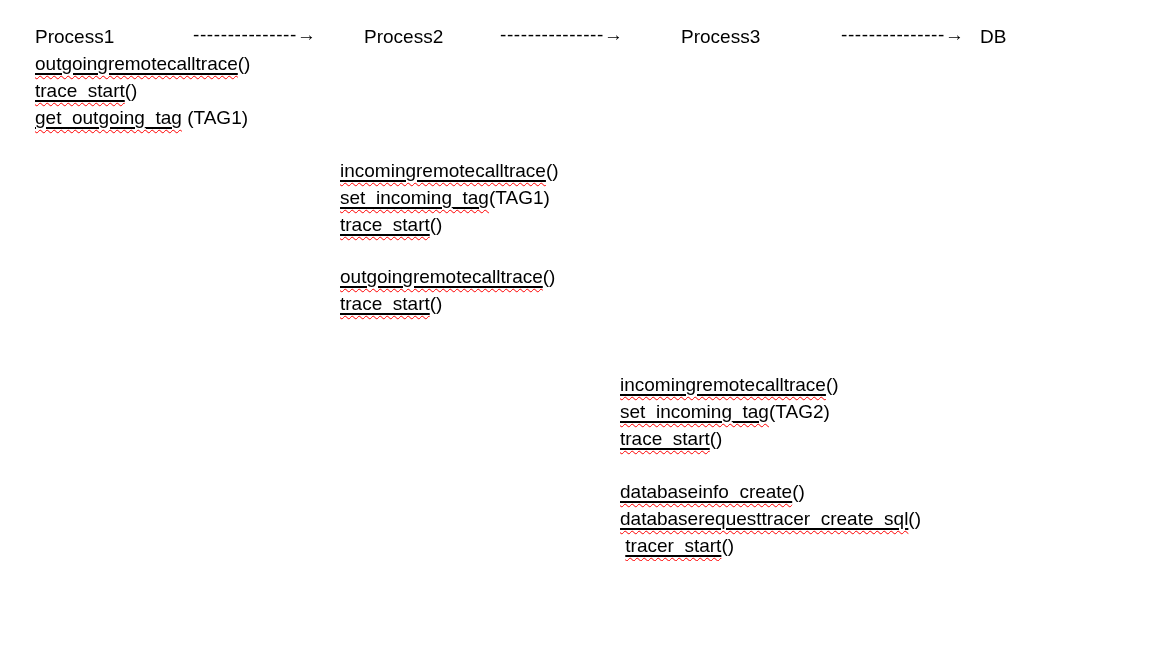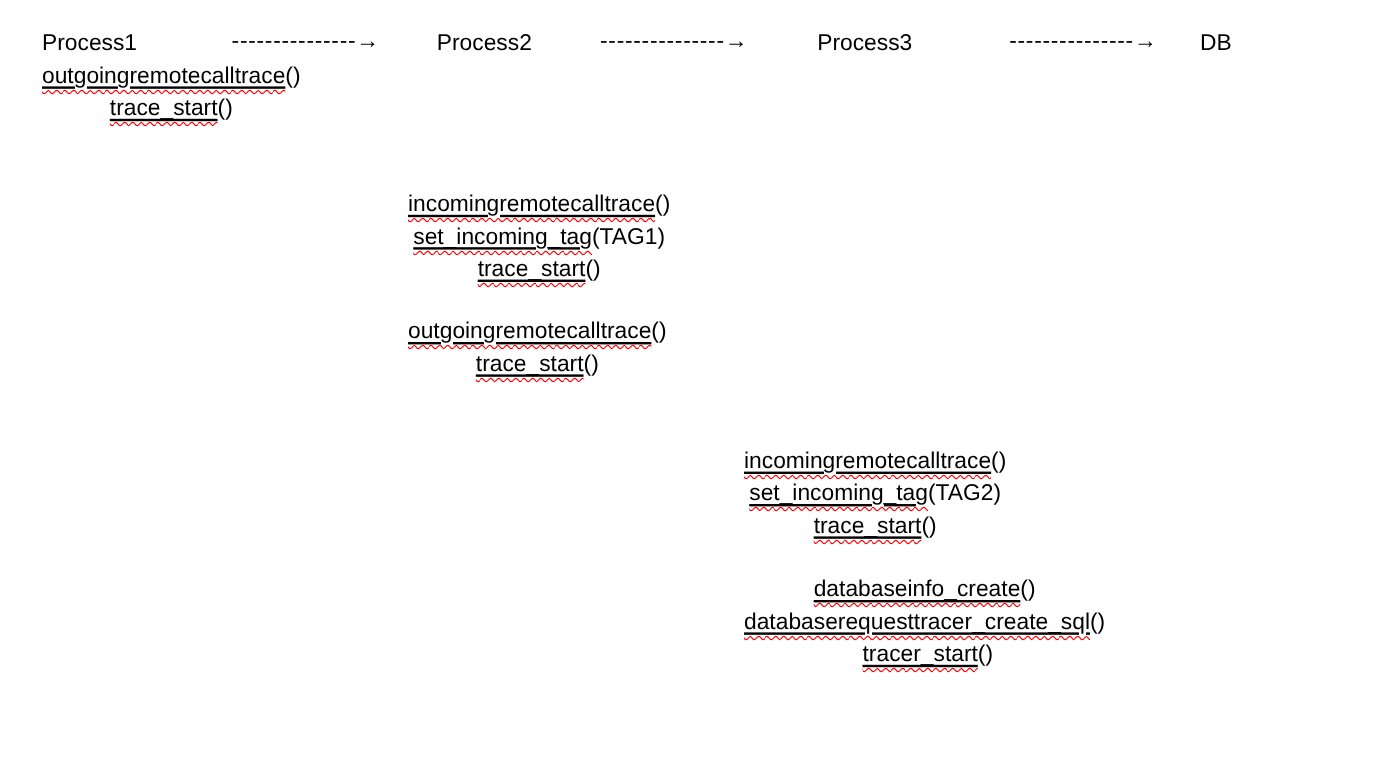--- a/index.html
+++ b/index.html
@@ -20,21 +20,21 @@
     line-height: 22px;
   }
   .arrowline {
     position: absolute;
     top: 24px;
     white-space: pre;
     letter-spacing: 0.6px;
     line-height: 22px;
   }
   .arrowline .head { letter-spacing: 0; }
-  .block { position: absolute; text-align: center; }
+  .block { position: absolute; }
   .line {
     height: 27px;
     line-height: 27px;
     white-space: pre;
   }
   .wavy {
     text-decoration-line: underline;
     text-decoration-style: wavy;
     text-decoration-color: #ff0000;
     text-decoration-thickness: 1px;
@@ -53,25 +53,26 @@
 <body>
 
 <div class="slide">
 
   <span class="hdr" style="left:35px">Process1</span>
   <span class="arrowline" style="left:193px"><span>---------------</span><span class="head">→</span></span>
   <span class="hdr" style="left:364px">Process2</span>
   <span class="arrowline" style="left:500px"><span>---------------</span><span class="head">→</span></span>
   <span class="hdr" style="left:681px">Process3</span>
   <span class="arrowline" style="left:841px"><span>---------------</span><span class="head">→</span></span>
-  <span class="hdr" style="left:1000px">DB</span>
+  <span class="hdr" style="left:980px">DB</span>
 
   <div class="block" style="left:35px; top:50px">
     <div class="line"><span class="plain"></span><span class="wavy"><span class="solid">outgoingremotecalltrace</span></span><span class="plain">()</span></div>
     <div class="line"><span class="plain"></span><span class="wavy"><span class="solid">trace_start</span></span><span class="plain">()</span></div>
+    <div class="line"><span class="plain"></span><span class="wavy"><span class="solid">get_outgoing_tag</span></span><span class="plain"> (TAG1)</span></div>
   </div>
 
   <div class="block" style="left:340px; top:157px">
     <div class="line"><span class="plain"></span><span class="wavy"><span class="solid">incomingremotecalltrace</span></span><span class="plain">()</span></div>
     <div class="line"><span class="plain"></span><span class="wavy"><span class="solid">set_incoming_tag</span></span><span class="plain">(TAG1)</span></div>
     <div class="line"><span class="plain"></span><span class="wavy"><span class="solid">trace_start</span></span><span class="plain">()</span></div>
   </div>
 
   <div class="block" style="left:340px; top:263px">
     <div class="line"><span class="plain"></span><span class="wavy"><span class="solid">outgoingremotecalltrace</span></span><span class="plain">()</span></div>

